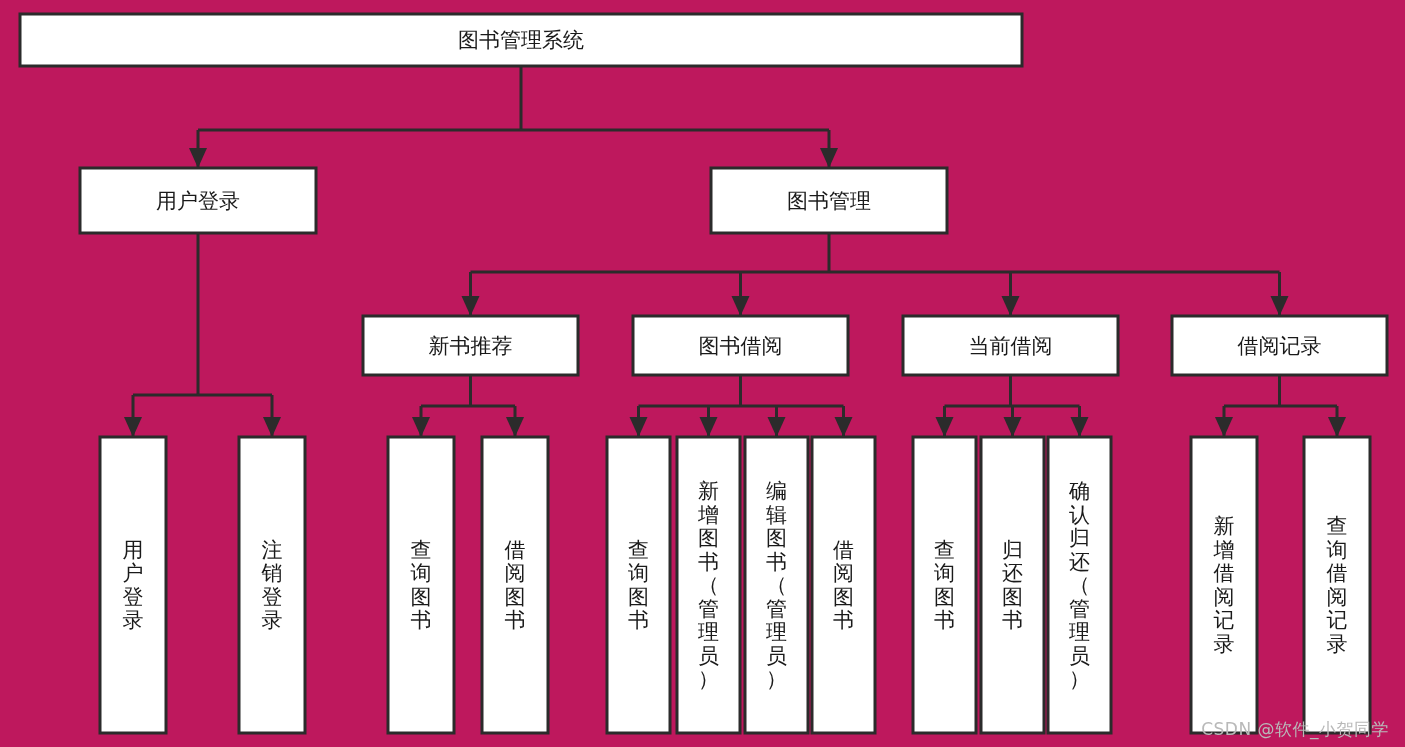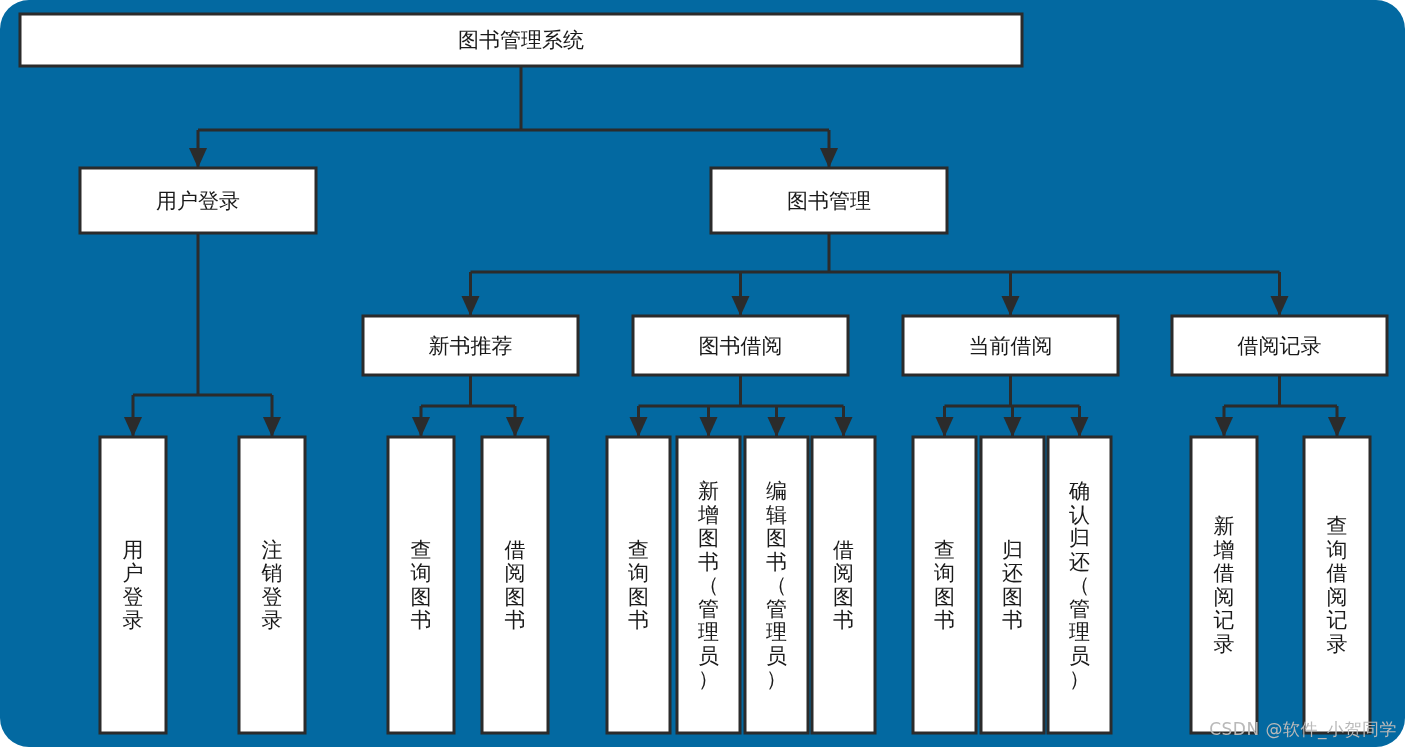--- a/index.html
+++ b/index.html
@@ -10,22 +10,21 @@
   body {
     width: 1405px;
     height: 747px;
     font-family: "DejaVu Sans", "Liberation Sans", sans-serif;
     overflow: hidden;
   }
   #diagram-root {
     position: relative;
     width: 1405px;
     height: 747px;
-    background: #0369a1;
-    border-radius: 29px;
+    background: #be185d;
   }
   svg.diagram-canvas {
     position: absolute;
     top: 0;
     left: 0;
     width: 1405px;
     height: 747px;
   }
   .node-box {
     fill: #ffffff;
@@ -49,21 +48,21 @@
     dominant-baseline: middle;
   }
   .node-label-v {
     font-family: "DejaVu Sans", "Liberation Sans", sans-serif;
     font-size: 21px;
     fill: #1a1a1a;
     text-anchor: middle;
   }
   .watermark-text {
     position: absolute;
-    right: 8px;
+    right: 16px;
     bottom: 6px;
     font-family: "DejaVu Sans", "Liberation Sans", sans-serif;
     font-size: 17px;
     color: #b9b9b9;
     white-space: nowrap;
     letter-spacing: 0.5px;
     user-select: none;
   }
 </style>
 </head>

